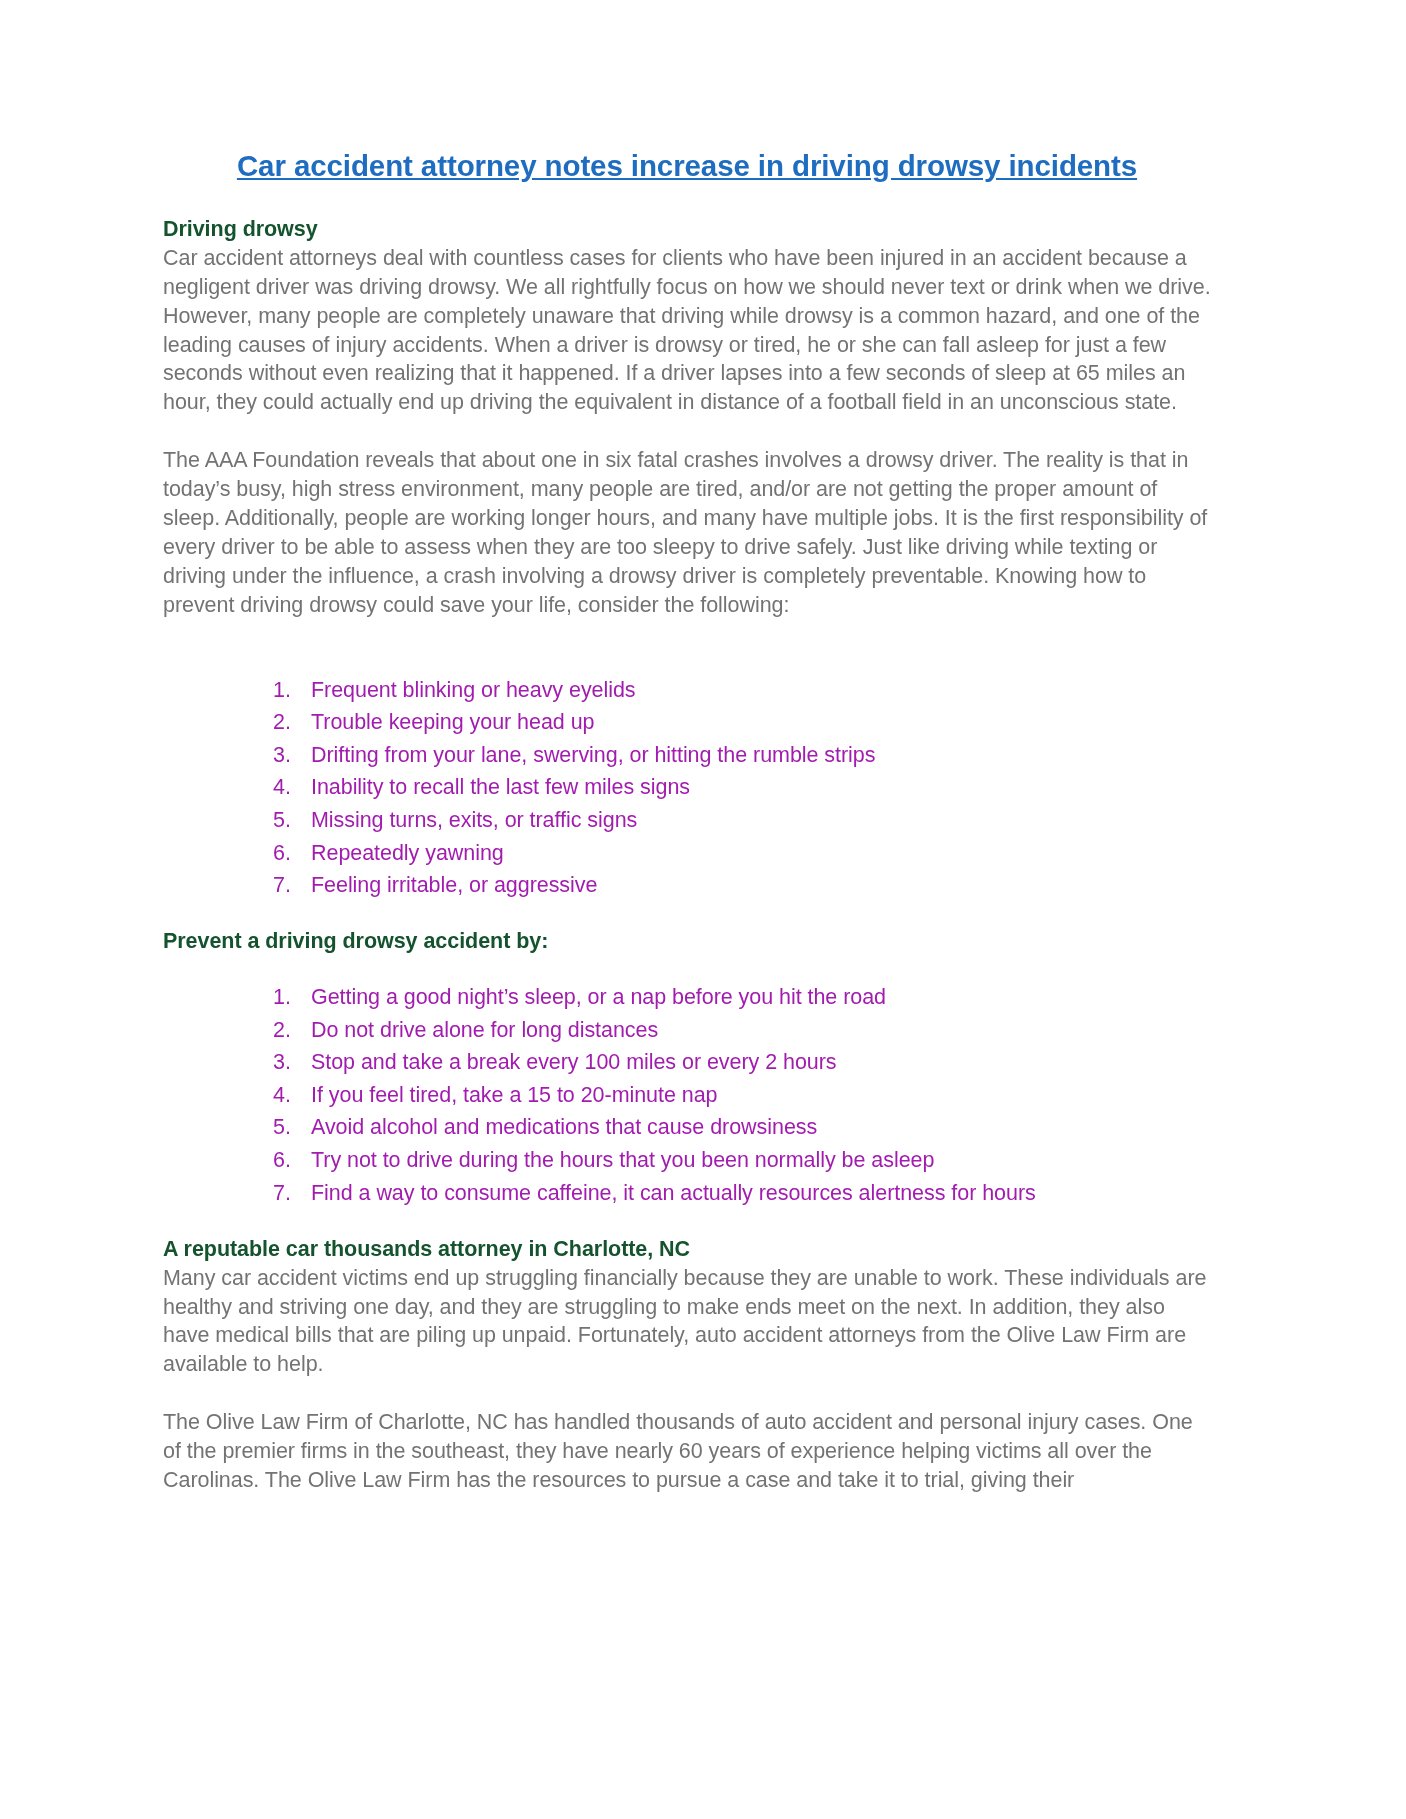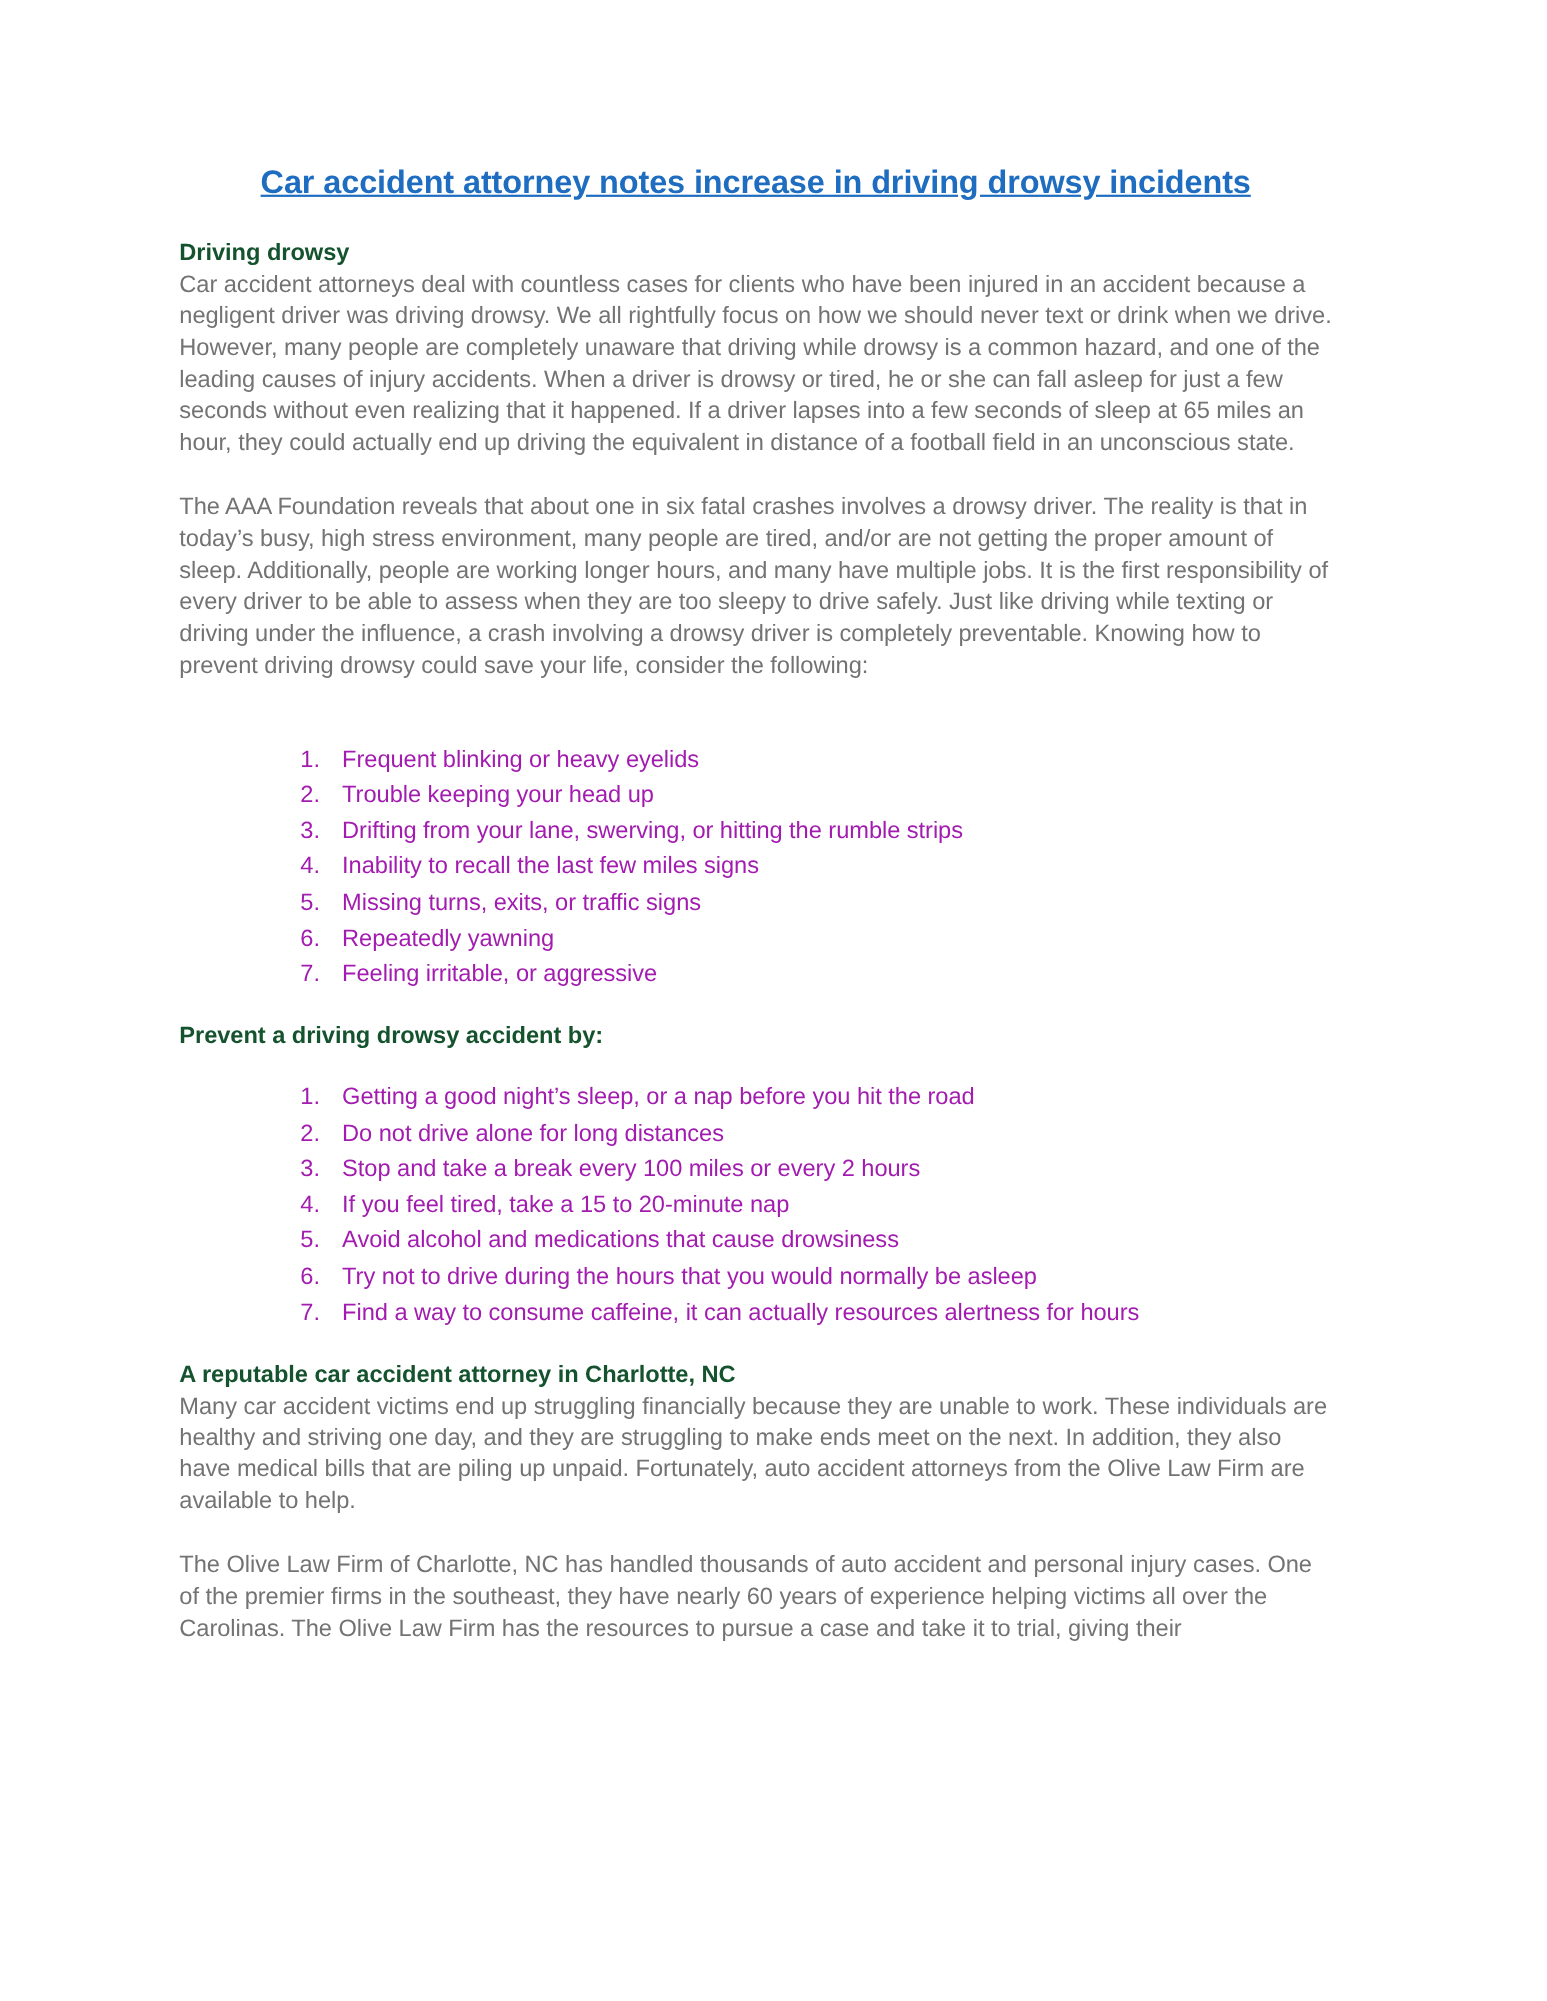--- a/index.html
+++ b/index.html
@@ -122,27 +122,27 @@
     <div class="section-heading">Prevent a driving drowsy accident by:</div>
 
     <div class="gap-after-heading"></div>
 
     <ol class="num-list">
       <li><span>Getting a good night’s sleep, or a nap before you hit the road</span></li>
       <li><span>Do not drive alone for long distances</span></li>
       <li><span>Stop and take a break every 100 miles or every 2 hours</span></li>
       <li><span>If you feel tired, take a 15 to 20-minute nap</span></li>
       <li><span>Avoid alcohol and medications that cause drowsiness</span></li>
-      <li><span>Try not to drive during the hours that you would normally be asleep</span></li>
+      <li><span>Try not to drive during the hours that you been normally be asleep</span></li>
       <li class="tight"><span>Find a way to consume caffeine, it can actually resources alertness for hours</span></li>
     </ol>
 
     <div class="gap-before-heading"></div>
 
-    <div class="section-heading">A reputable car accident attorney in Charlotte, NC</div>
+    <div class="section-heading">A reputable car thousands attorney in Charlotte, NC</div>
 
     <p class="para">Many car accident victims end up struggling financially because they are unable to work. These individuals are healthy and striving one day, and they are struggling to make ends meet on the next. In addition, they also have medical bills that are piling up unpaid. Fortunately, auto accident attorneys from the Olive Law Firm are available to help.</p>
 
     <div class="gap-para"></div>
 
     <p class="para">The Olive Law Firm of Charlotte, NC has handled thousands of auto accident and personal injury cases. One of the premier firms in the southeast, they have nearly 60 years of experience helping victims all over the Carolinas. The Olive Law Firm has the resources to pursue a case and take it to trial, giving their</p>
 
   </div>
 </div>
 

